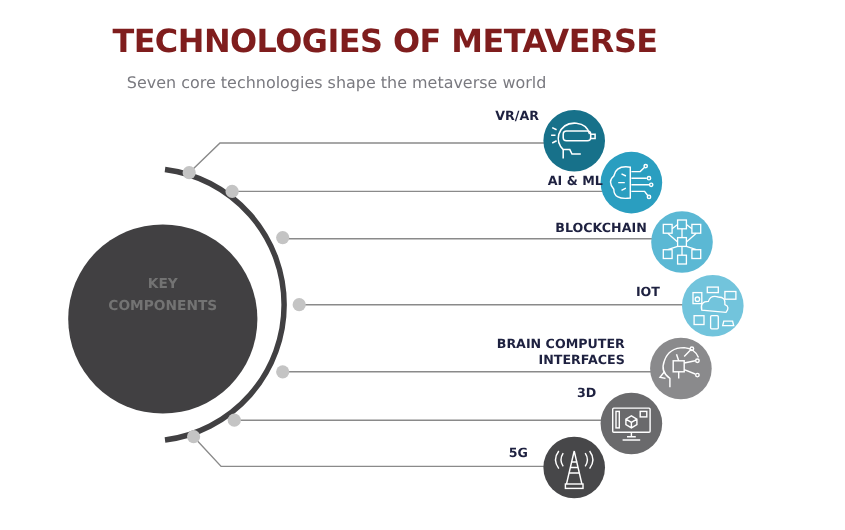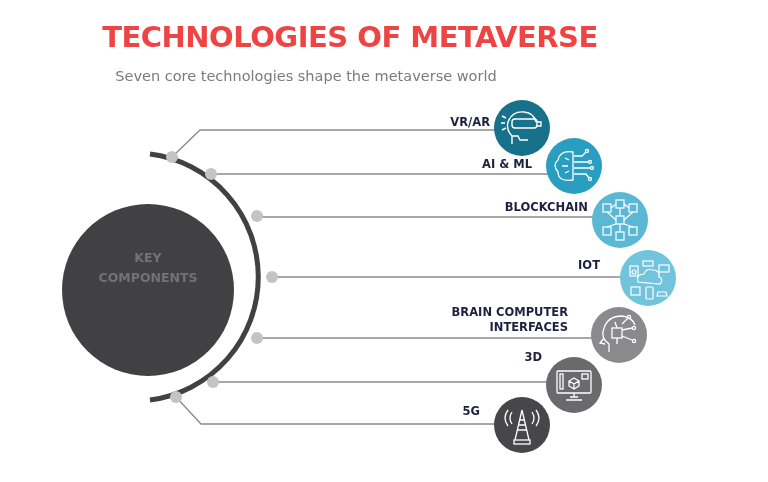--- a/index.html
+++ b/index.html
@@ -1,17 +1,17 @@
 <!DOCTYPE html>
 <html><head>
 <meta charset="utf-8">
 <style>
   html, body { margin:0; padding:0; background:#ffffff; }
   body { width:768px; height:482px; position:relative; overflow:hidden; font-family:"DejaVu Sans", sans-serif; }
-  .title { position:absolute; left:0; width:700px; top:20px; text-align:center; font-weight:bold; font-size:29px; letter-spacing:-0.5px; color:#ef4444; font-family:"DejaVu Sans", sans-serif; }
+  .title { position:absolute; left:0; width:700px; top:20px; text-align:center; font-weight:bold; font-size:29px; letter-spacing:-0.5px; color:#7f1d1d; font-family:"DejaVu Sans", sans-serif; }
   .subtitle { position:absolute; left:0; width:612px; top:68px; text-align:center; font-size:14.5px; color:#7a7a80; font-family:"DejaVu Sans", sans-serif; }
   svg.diagram { position:absolute; left:0; top:0; }
   .hub-label { position:absolute; left:62px; top:248px; width:172px; text-align:center; color:#737373; font-weight:bold; font-size:12.5px; line-height:20px; font-family:"DejaVu Sans", sans-serif; }
   .tech-label { position:absolute; font-weight:bold; font-size:11.5px; color:#1e2140; text-align:right; line-height:15px; font-family:"DejaVu Sans", sans-serif; white-space:nowrap; }
 </style>
 </head>
 <body>
 
 <div class="title">TECHNOLOGIES OF METAVERSE</div>
 <div class="subtitle">Seven core technologies shape the metaverse world</div>
@@ -126,24 +126,24 @@
       <path d="M512,412 Q508,418 512,424 M508,410 Q502,418 508,426 M532,412 Q536,418 532,424 M536,410 Q542,418 536,426"></path>
     </g>
   </g>
 </svg>
 
 <div class="hub-label">
   <div>KEY</div>
   <div>COMPONENTS</div>
 </div>
 
-<div class="tech-label" style="right:278px; top:115px;">
+<div class="tech-label" style="right:278px; top:98px;">
   <div>VR/AR</div>
 </div>
-<div class="tech-label" style="right:236px; top:157px;">
+<div class="tech-label" style="right:220px; top:157px;">
   <div>AI &amp; ML</div>
 </div>
 <div class="tech-label" style="right:180px; top:200px;text-align:right;">
   <div>BLOCKCHAIN</div>
 </div>
 <div class="tech-label" style="right:168px; top:258px;">
   <div>IOT</div>
 </div>
 <div class="tech-label" style="right:200px; top:305px;">
   <div>BRAIN COMPUTER</div>

